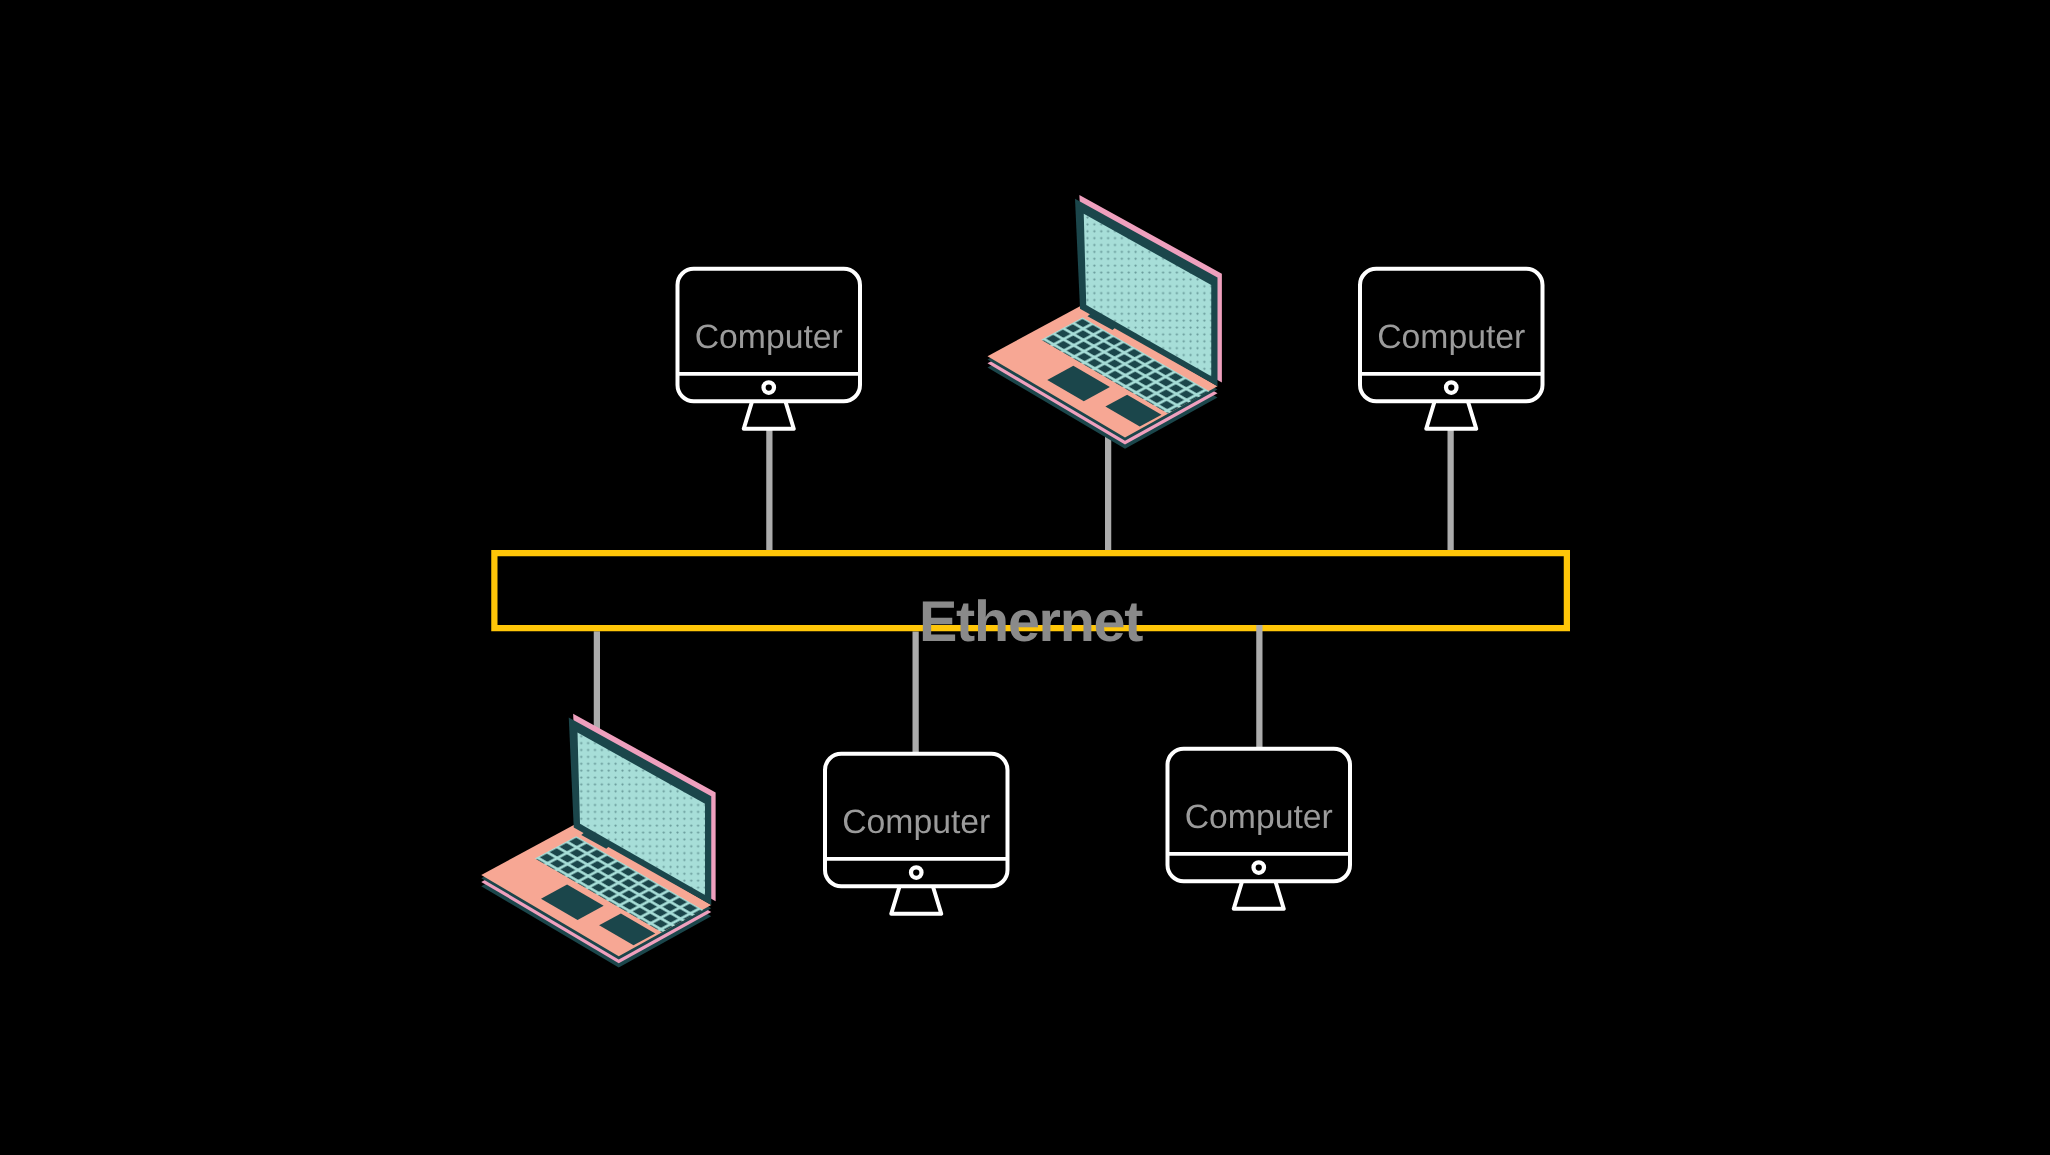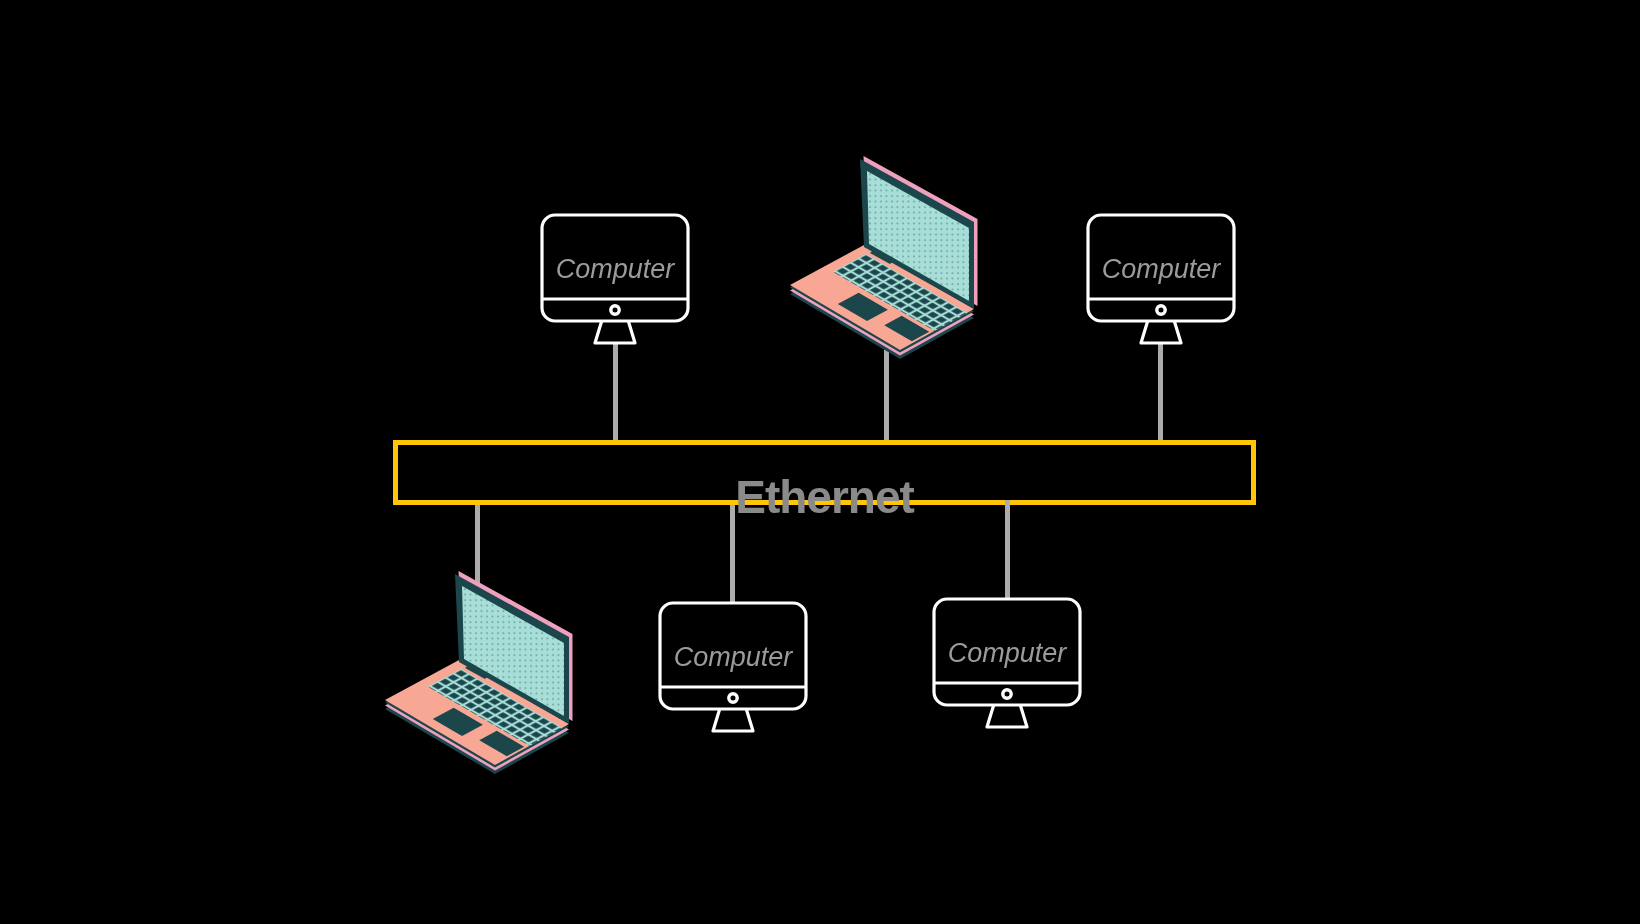--- a/index.html
+++ b/index.html
@@ -44,21 +44,20 @@
     font-size: 46px;
     letter-spacing: -1px;
     padding-top: 4px;
     font-family: "Liberation Sans", sans-serif;
     margin-top: 44px;
   }
   
   .node {
     position: absolute;
     z-index: 5;
-    font-style: italic;
   }
   .monitor-label {
     fill: #9B9B9B;
     font-size: 27px;
     font-weight: 300;
     font-family: "Liberation Sans", sans-serif;
   }
   .laptop { position: absolute; z-index: 5; }
 </style>
 </head>

